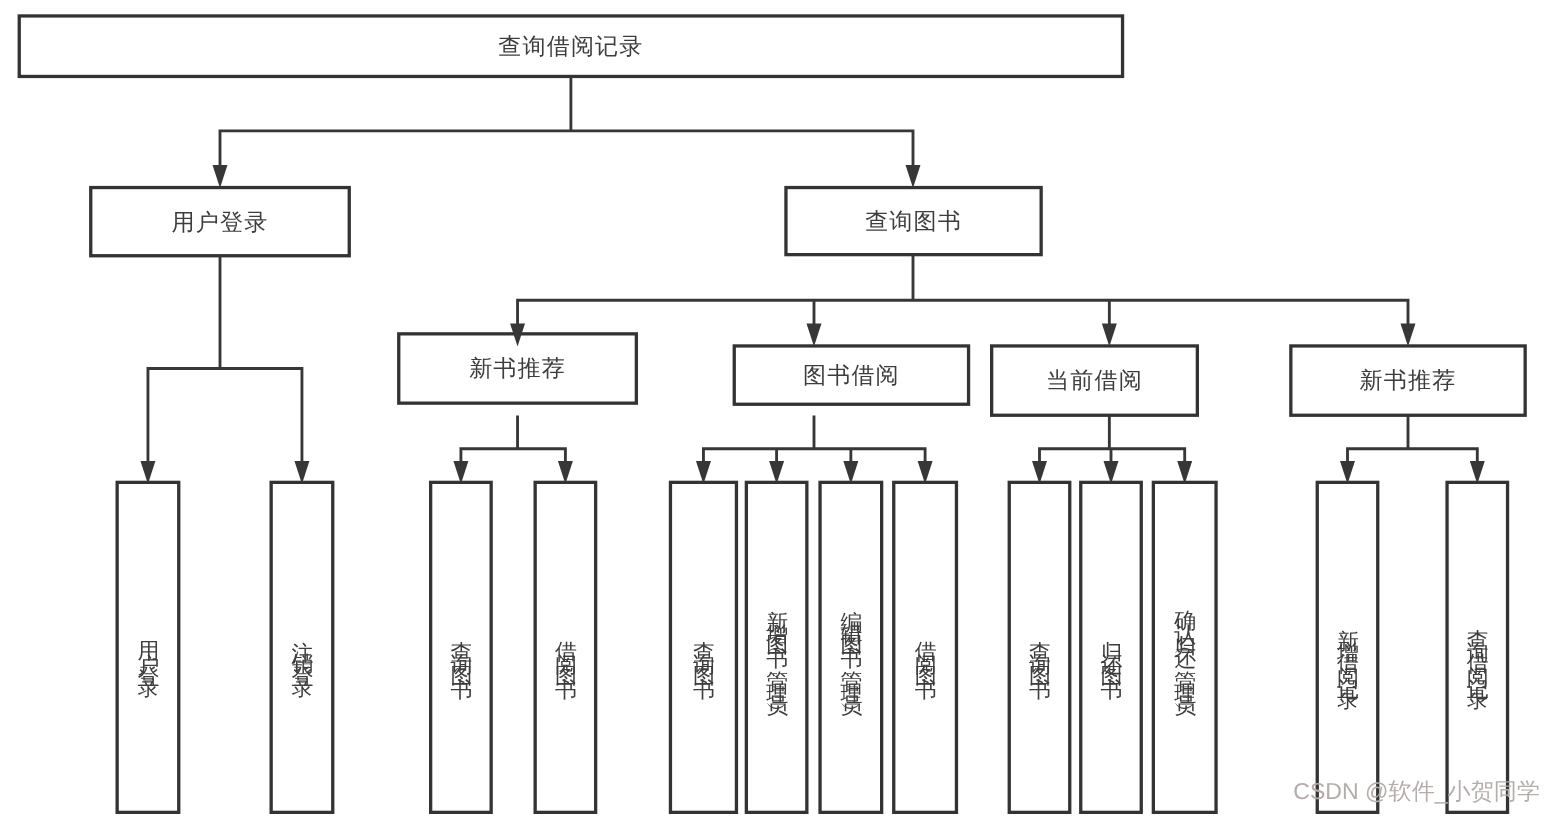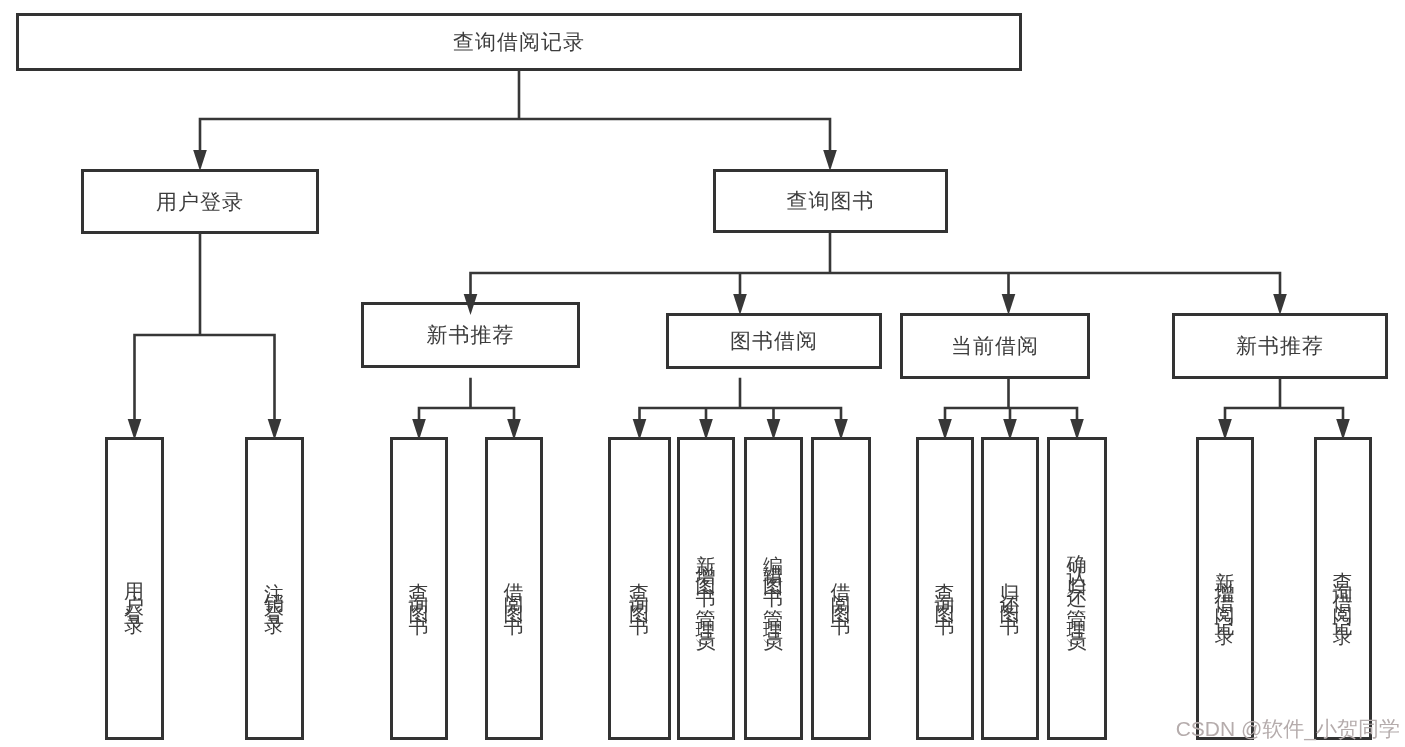--- a/index.html
+++ b/index.html
@@ -37,21 +37,21 @@
   svg.wires{
     position:absolute;
     left:0;top:0;
     width:1405px;height:747px;
     z-index:2;
     pointer-events:none;
   }
   .watermark{
     position:absolute;
     right:5px;
-    bottom:4px;
+    bottom:14px;
     font-size:21px;
     color:#b5acac;
     z-index:3;
     white-space:nowrap;
   }
 </style>
 </head>
 <body>
 
 <div id="canvas">

